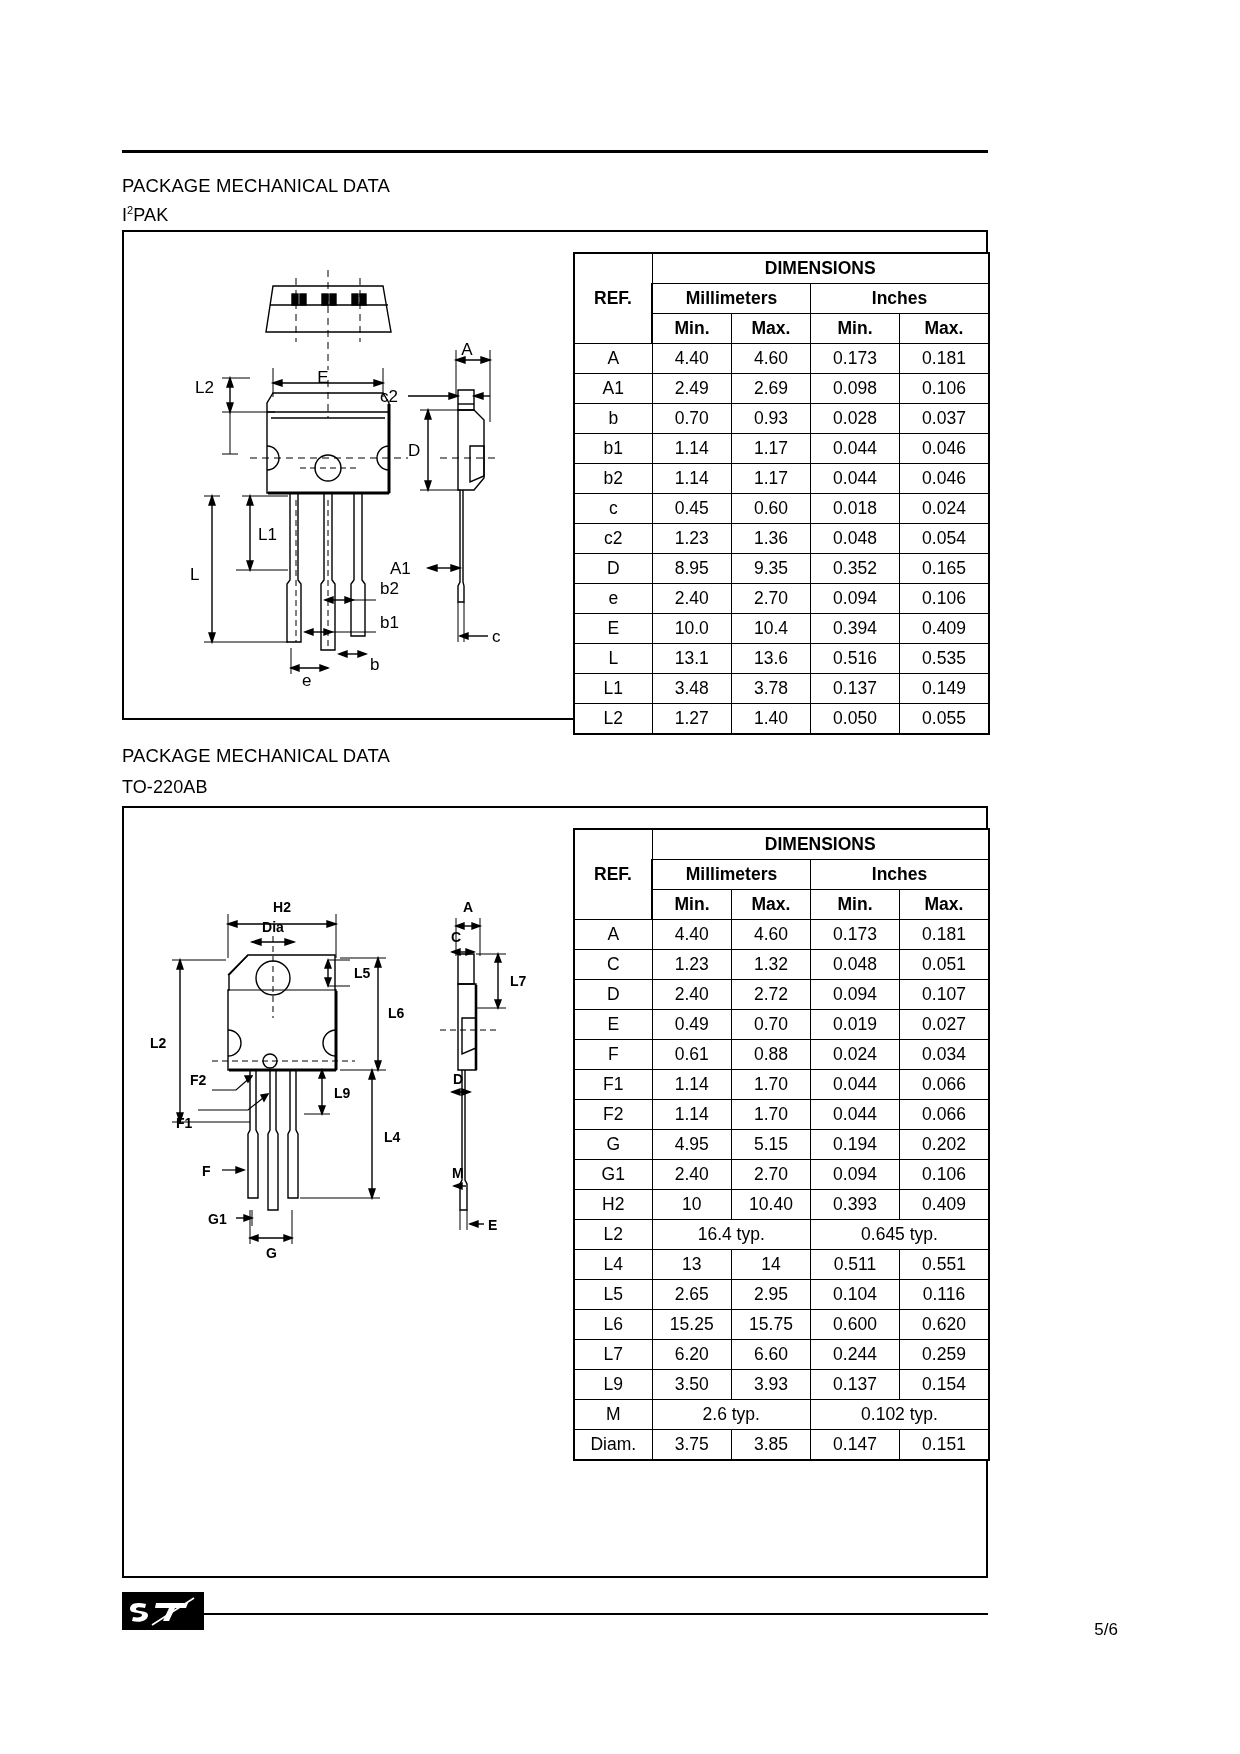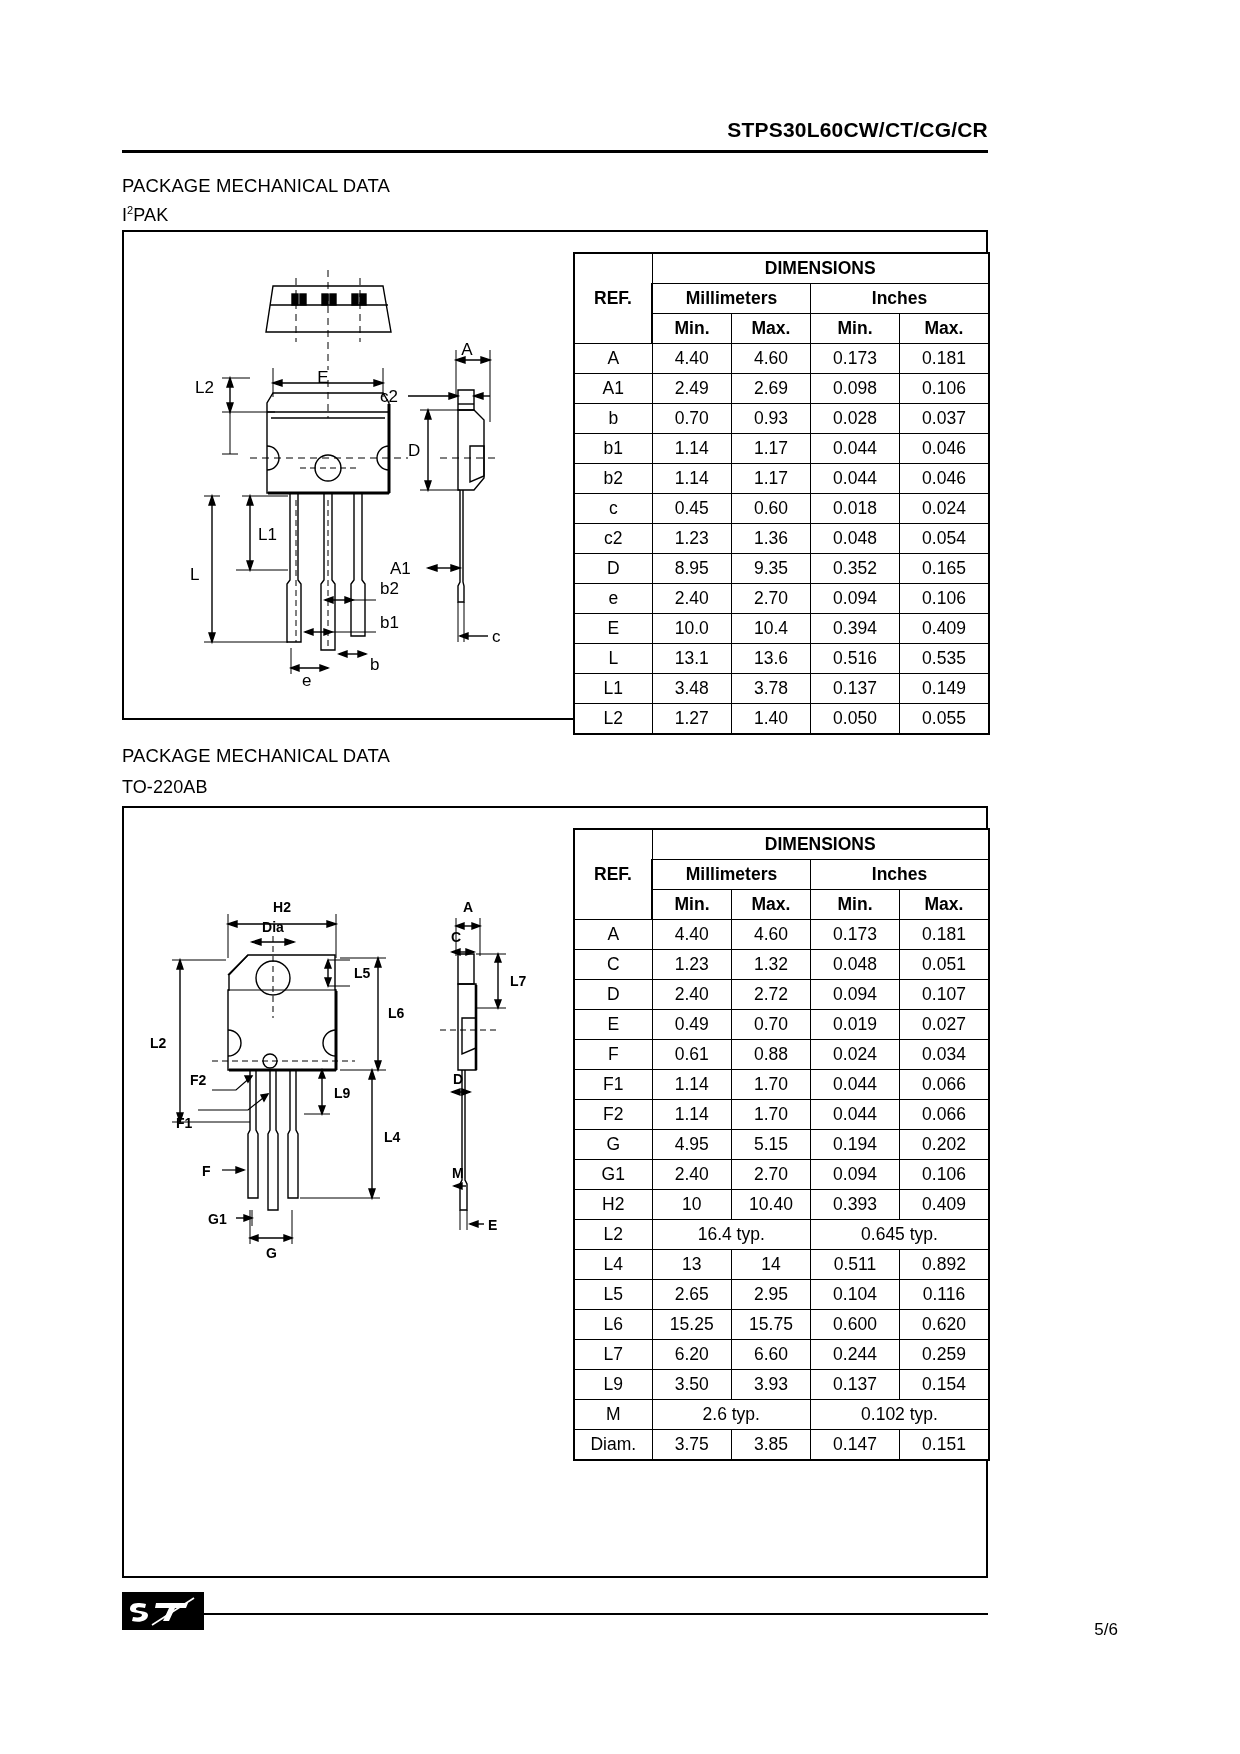--- a/index.html
+++ b/index.html
@@ -134,21 +134,20 @@
     height: 38px;
     background: #000;
   }
   .st-logo svg { display:block; }
 </style>
 </head>
 <body>
 
 <div class="page">
 
-  <div class="doc-header">STPS30L60CW/CT/CG/CR</div>
   <div class="header-rule"></div>
 
   <div class="section-title" style="left:122px; top:175px;">PACKAGE MECHANICAL DATA</div>
   <div class="section-sub" style="left:122px; top:204px;"><span>I</span><sup>2</sup><span>PAK</span></div>
 
   <div class="panel" style="left:122px; top:230px; width:866px; height:490px;"></div>
 
   <svg class="drawing" style="left:140px; top:250px;" width="420" height="455" viewBox="0 0 420 455">
     <g stroke="#000" fill="none" stroke-width="1.4">
 
@@ -630,21 +629,21 @@
         <tr>
           <td>L2</td>
           <td colspan="2">16.4 typ.</td>
           <td colspan="2">0.645 typ.</td>
         </tr>
         <tr>
           <td>L4</td>
           <td class="col-num">13</td>
           <td class="col-num">14</td>
           <td class="col-in">0.511</td>
-          <td class="col-in">0.892</td>
+          <td class="col-in">0.551</td>
         </tr>
         <tr>
           <td>L5</td>
           <td class="col-num">2.65</td>
           <td class="col-num">2.95</td>
           <td class="col-in">0.104</td>
           <td class="col-in">0.116</td>
         </tr>
         <tr>
           <td>L6</td>

